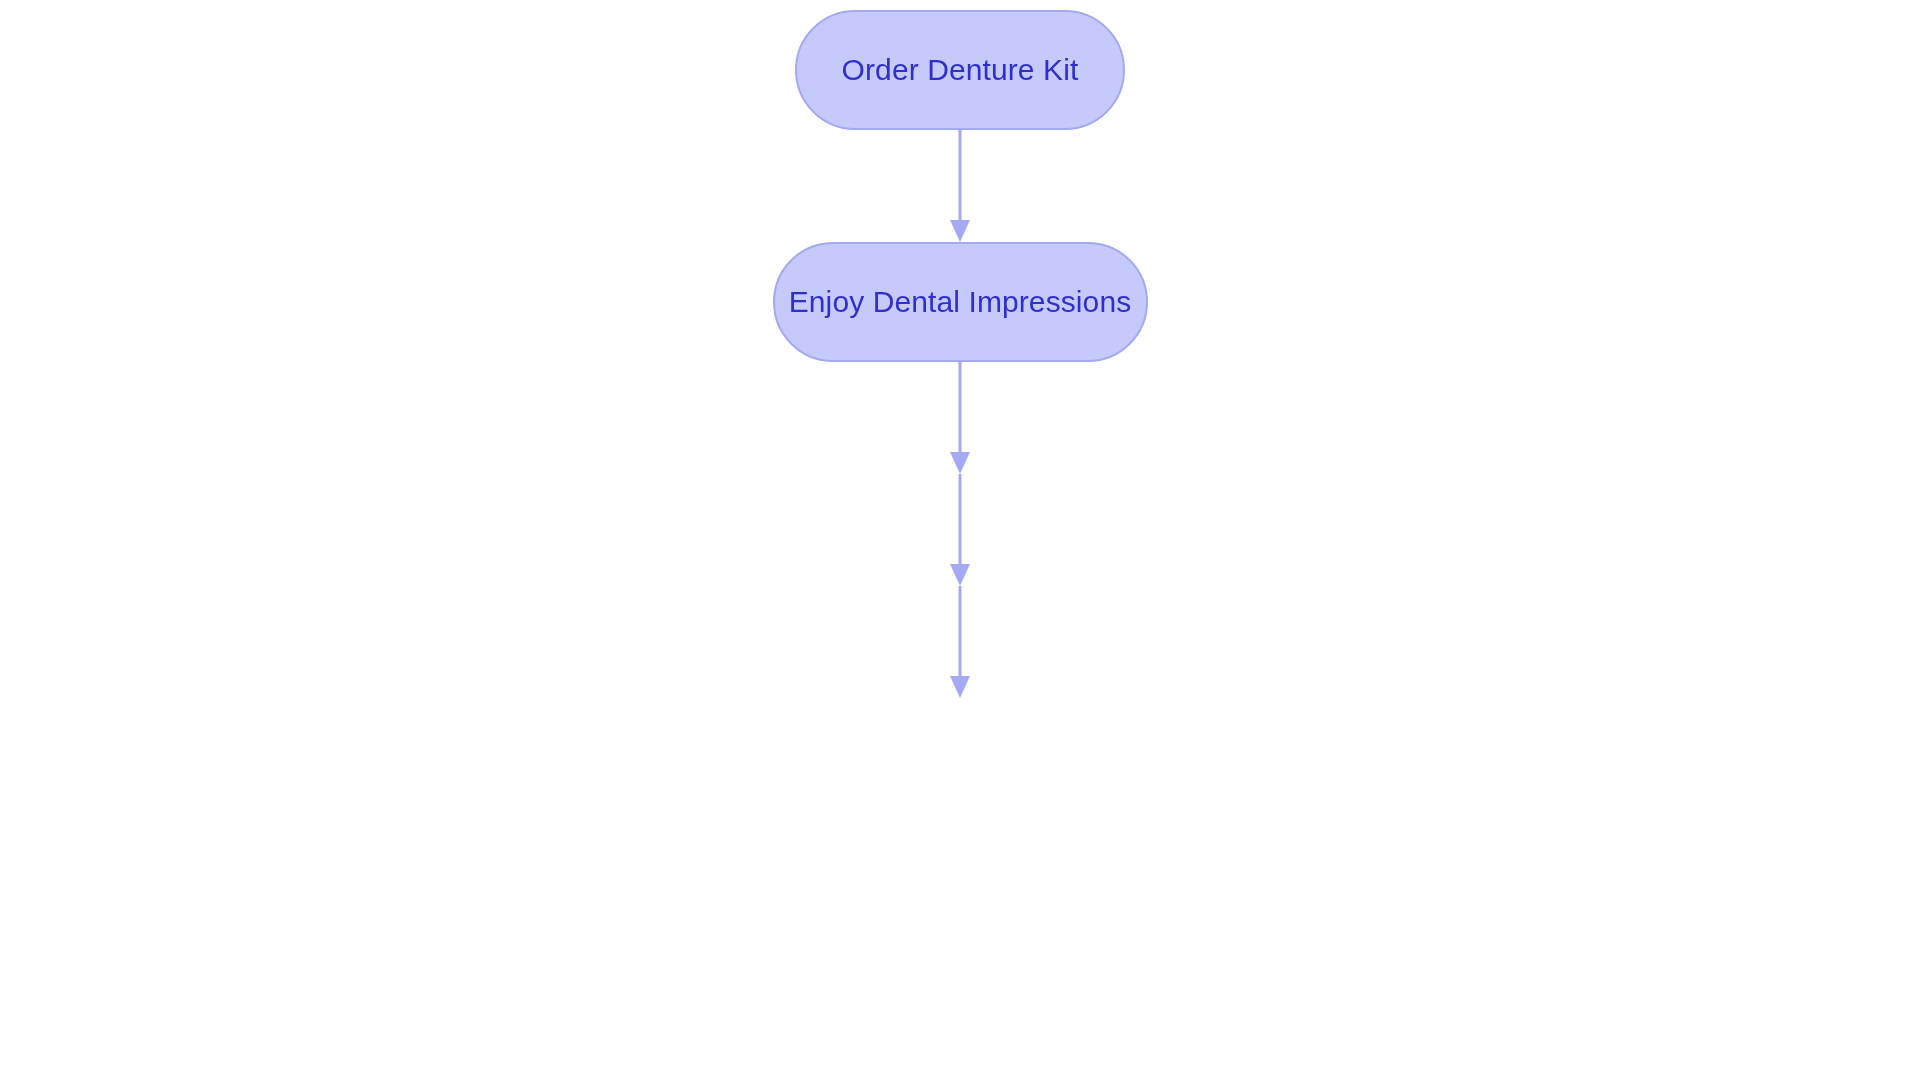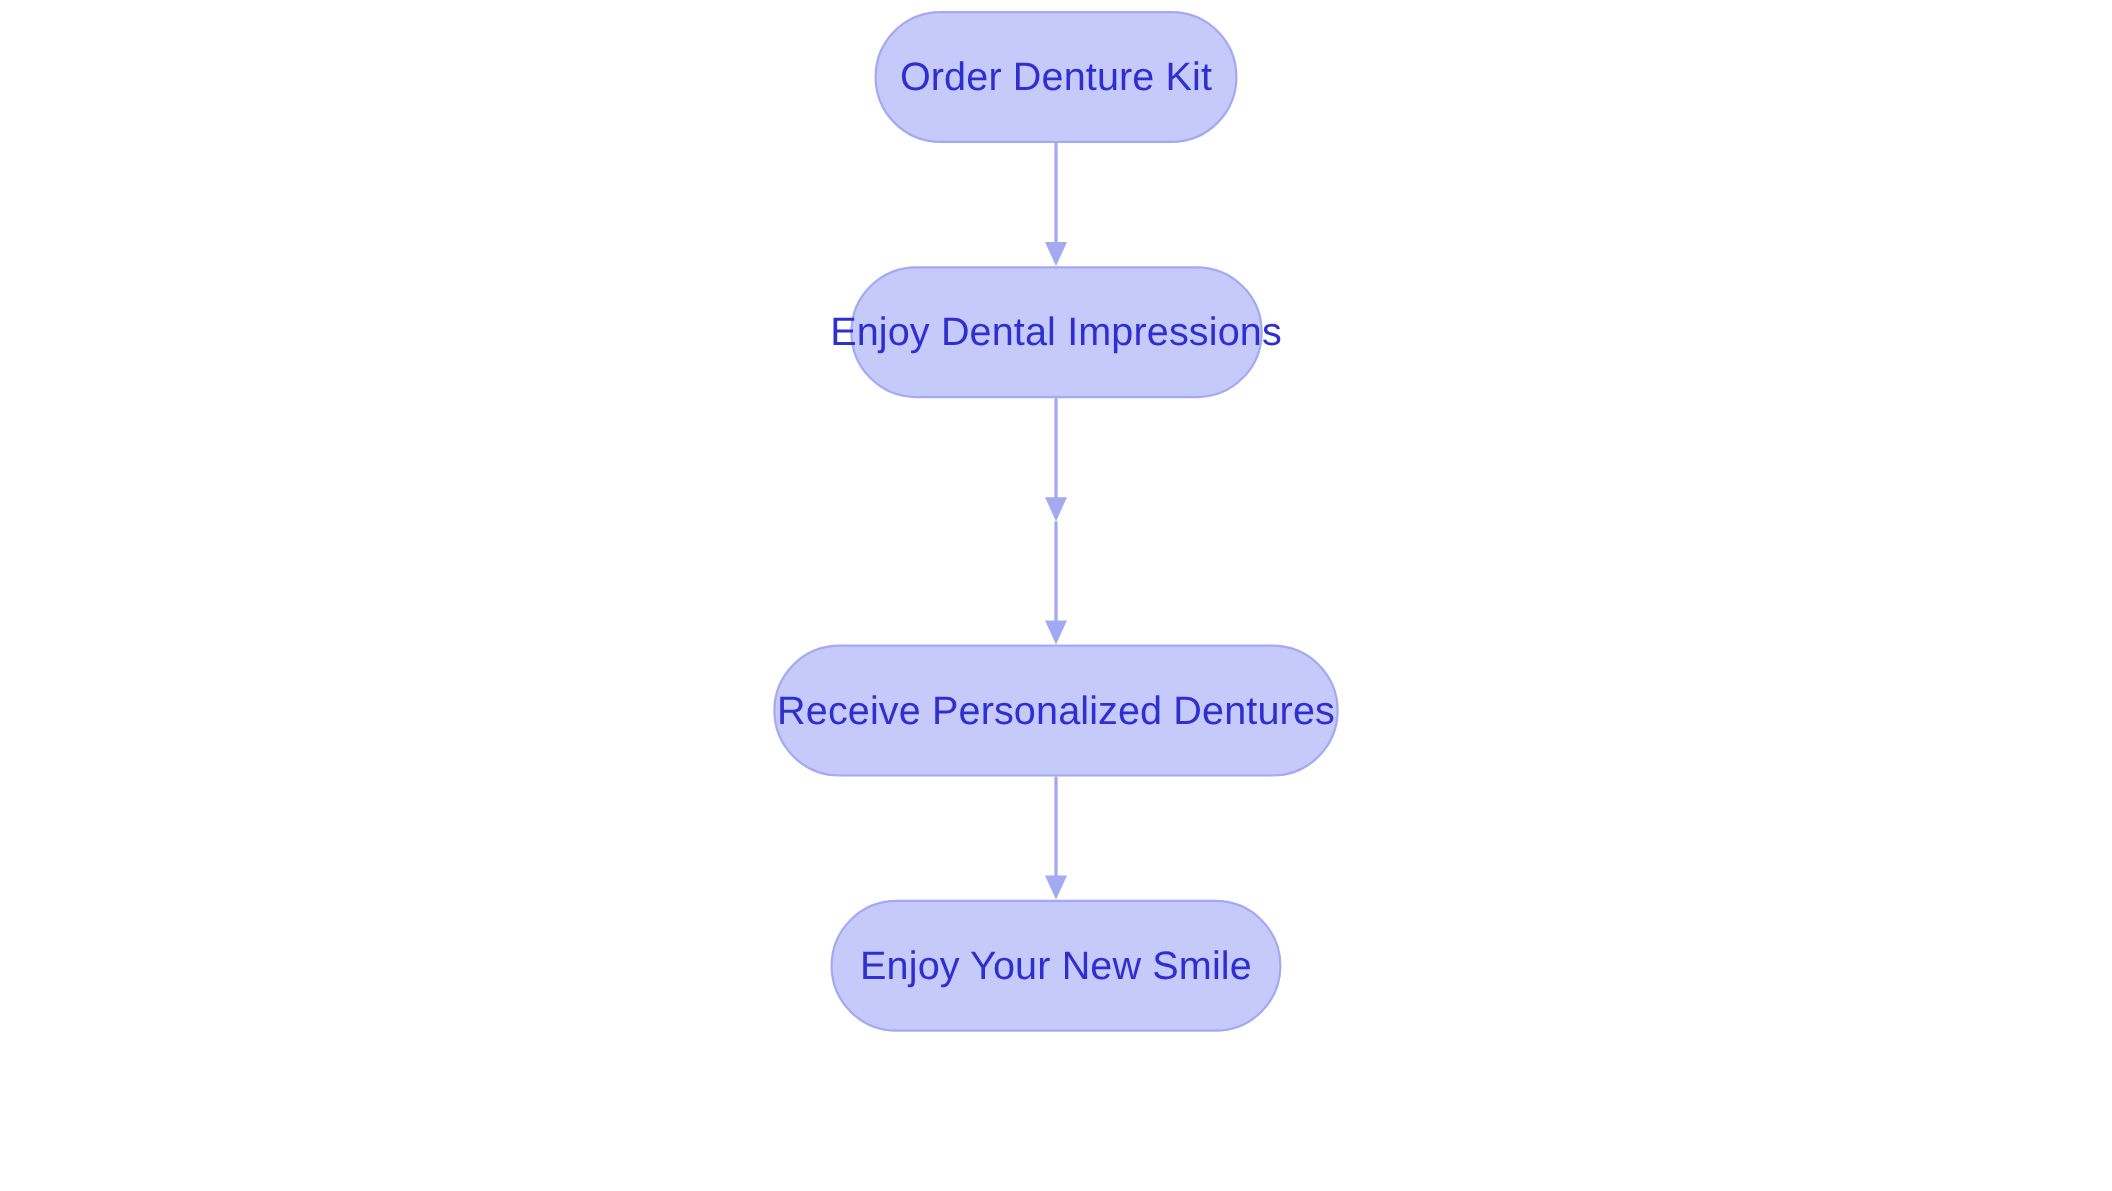--- a/index.html
+++ b/index.html
@@ -44,21 +44,21 @@
     align-items: center;
     justify-content: center;
     background: #c5cafb;
     border: 2px solid #a3aaf2;
     border-radius: 60px;
     flex: 0 0 auto;
   }
 
   .node-label {
     color: #2f2fd0;
-    font-size: 36px;
+    font-size: 30px;
     font-weight: 400;
     line-height: 1;
     letter-spacing: 0.1px;
     white-space: nowrap;
     font-family: "Liberation Sans", "DejaVu Sans", sans-serif;
   }
 
   
   .node.w-order    { width: 330px; }
   .node.w-create   { width: 375px; }
@@ -110,29 +110,23 @@
     </div>
 
 
     <div class="connector">
       <svg class="arrow-svg" viewBox="0 0 24 112" xmlns="http://www.w3.org/2000/svg">
         <line x1="12" y1="0" x2="12" y2="91" stroke="#a3aaf2" stroke-width="3"></line>
         <polygon points="2,90 22,90 12,112" fill="#a3aaf2"></polygon>
       </svg>
     </div>
 
-    <div class="node w-receive">
-      <span class="node-label">Receive Personalized Dentures</span>
-    </div>
 
     <div class="connector">
       <svg class="arrow-svg" viewBox="0 0 24 112" xmlns="http://www.w3.org/2000/svg">
         <line x1="12" y1="0" x2="12" y2="91" stroke="#a3aaf2" stroke-width="3"></line>
         <polygon points="2,90 22,90 12,112" fill="#a3aaf2"></polygon>
       </svg>
     </div>
 
-    <div class="node w-enjoy">
-      <span class="node-label">Enjoy Your New Smile</span>
-    </div>
 
   </div>
 </div>
 
 </body></html>

